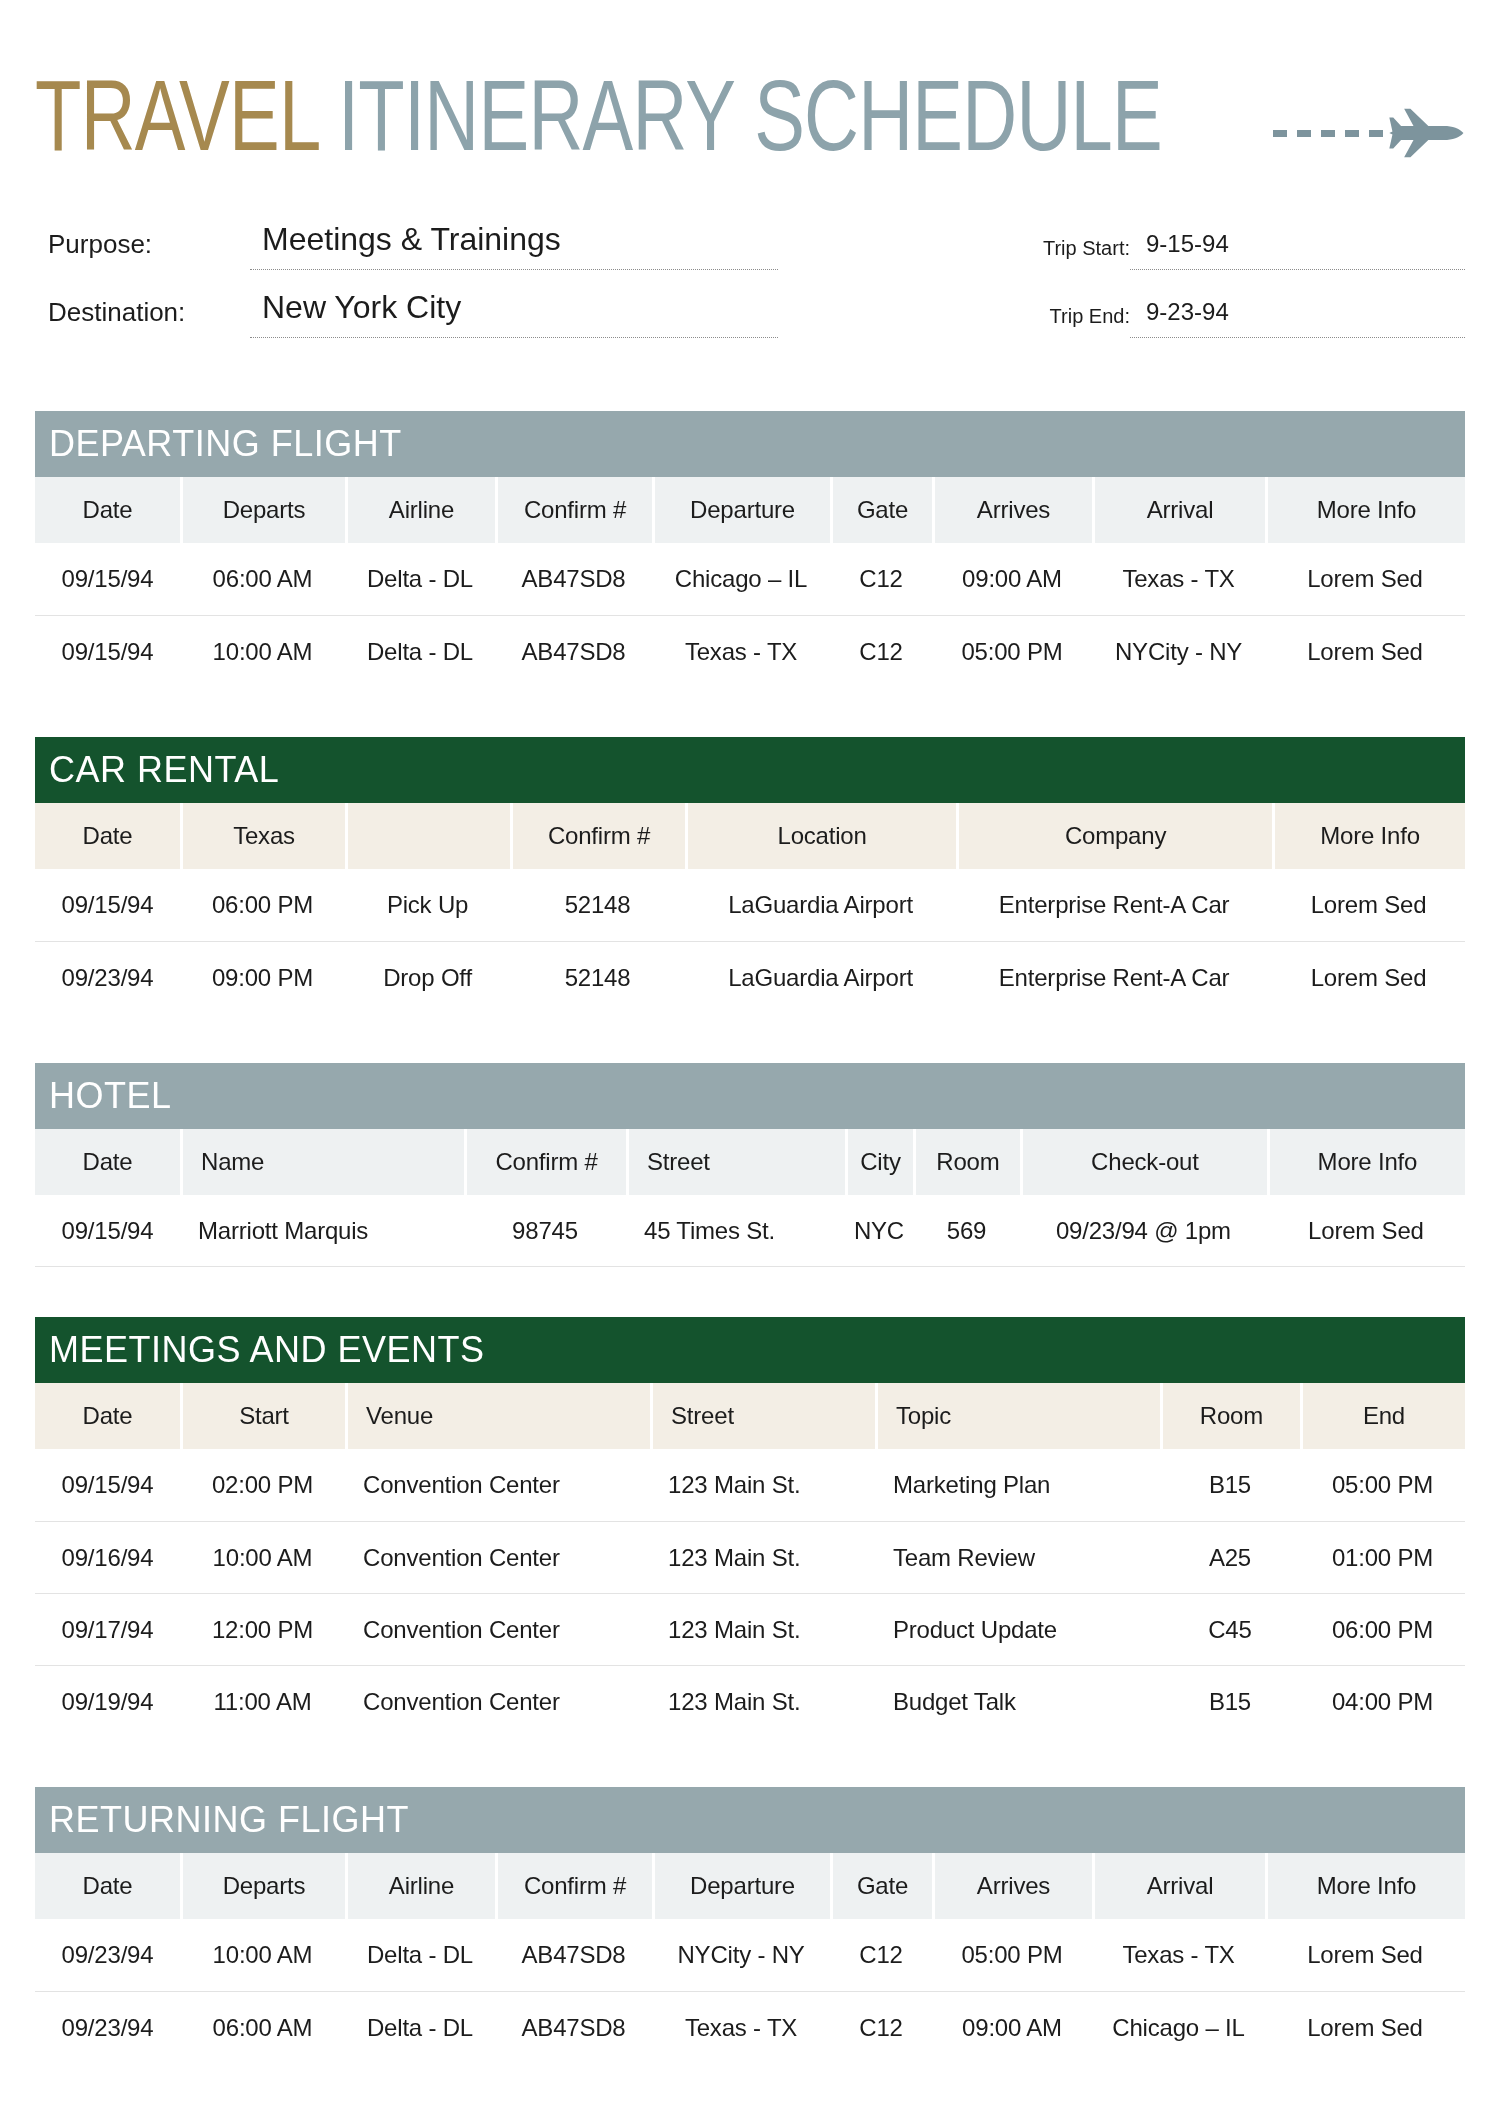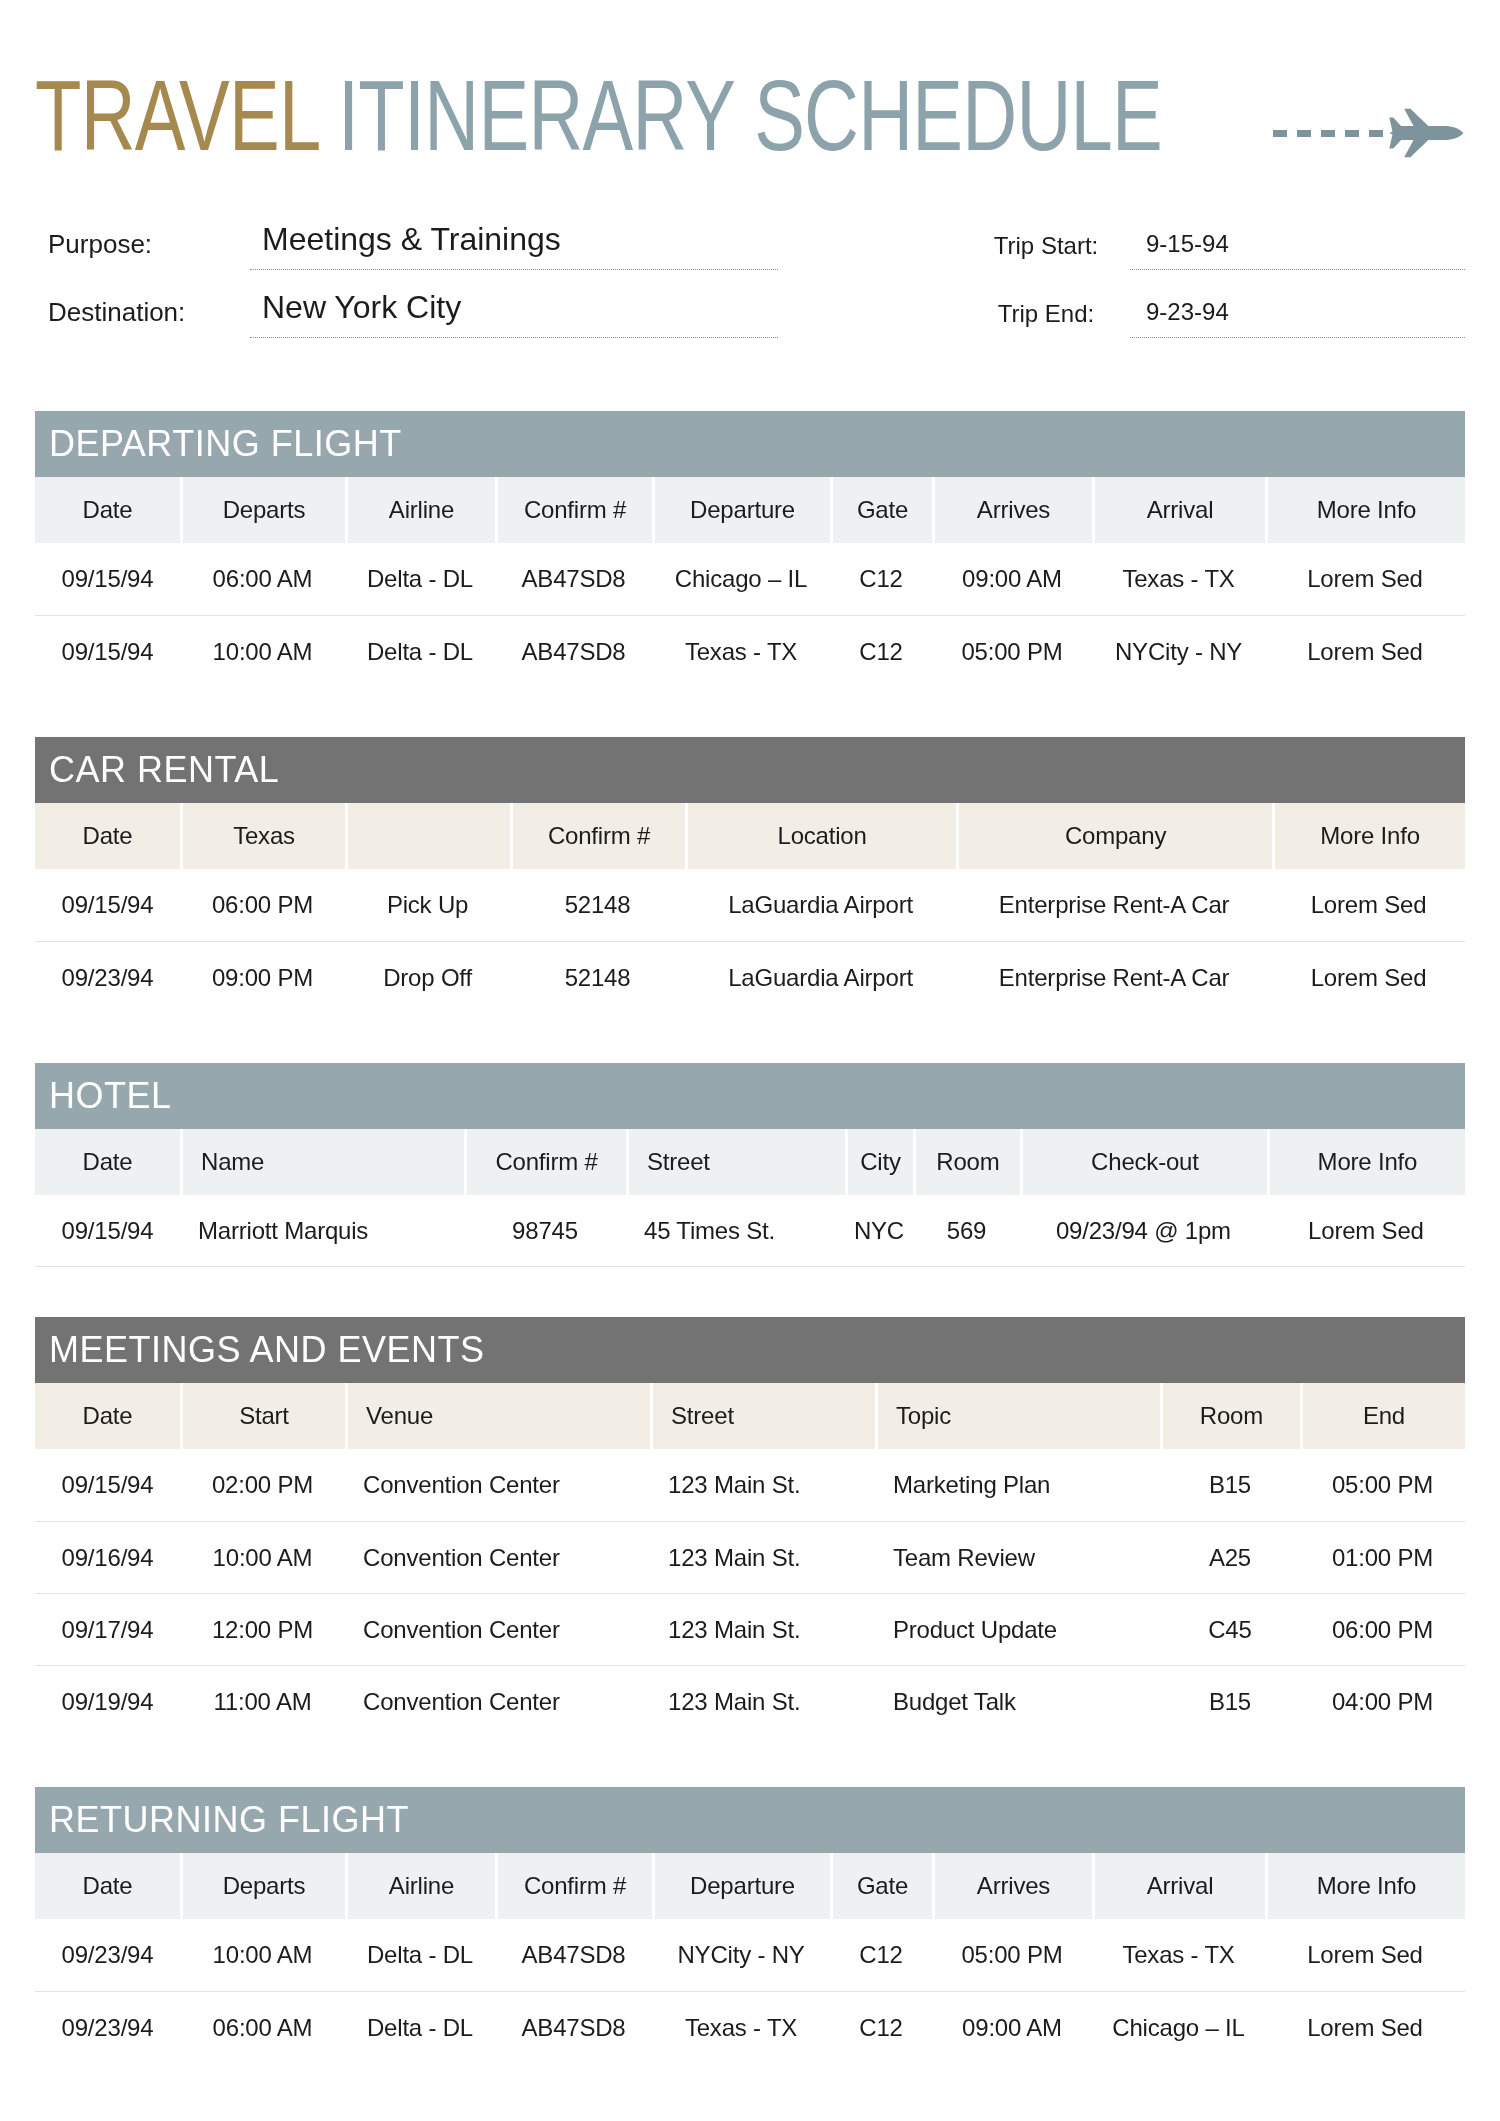--- a/index.html
+++ b/index.html
@@ -18,32 +18,32 @@
                background:repeating-linear-gradient(90deg,#7D949D 0 14px,transparent 14px 24px); }
   .plane-svg { display:block; margin-left:2px; }
 
   
   .fields { margin-top:56px; }
   .field-row { display:flex; align-items:flex-end; height:46px; margin-bottom:22px; }
   .f-label { width:215px; font-size:26px; padding:0 0 10px 13px; }
   .f-value { width:528px; font-size:32px; padding:0 0 11px 12px;
              border-bottom:1px dotted #8c8c8c; }
   .f-spacer { flex:1; }
-  .f-label-r { width:168px; font-size:24px; text-align:center; padding-bottom:10px; }
+  .f-label-r { width:168px; font-size:20px; text-align:right; padding-bottom:10px; }
   .f-value-r { width:335px; font-size:24px; padding:0 0 11px 16px;
                border-bottom:1px dotted #8c8c8c; }
 
   
   main { display:block; }
   .section { margin-top:50px; }
   .section:first-child { margin-top:73px; }
   .bar { height:66px; display:flex; align-items:center; padding-left:14px; }
   .bar-title { color:#ffffff; font-size:36px; letter-spacing:0.5px; }
   .theme-slate .bar { background:#96A8AD; }
-  .theme-tan   .bar { background:#737373; }
+  .theme-tan   .bar { background:#14532d; }
   .thead { display:flex; height:66px; }
   .theme-slate .thead { background:#EEF1F2; }
   .theme-tan   .thead { background:#F3EEE5; }
   .cell { display:flex; align-items:center; justify-content:center; font-size:24px;
           letter-spacing:-0.2px; overflow:hidden; white-space:nowrap; }
   .cell.left { justify-content:flex-start; padding-left:18px; }
   .hcell + .hcell { border-left:3px solid #ffffff; }
   .trow { display:flex; height:72px; background:#ffffff; }
   .trow + .trow { border-top:1px solid #e3e3e3; }
   .bottom-rule .trow:last-child { border-bottom:1px solid #e3e3e3; }

